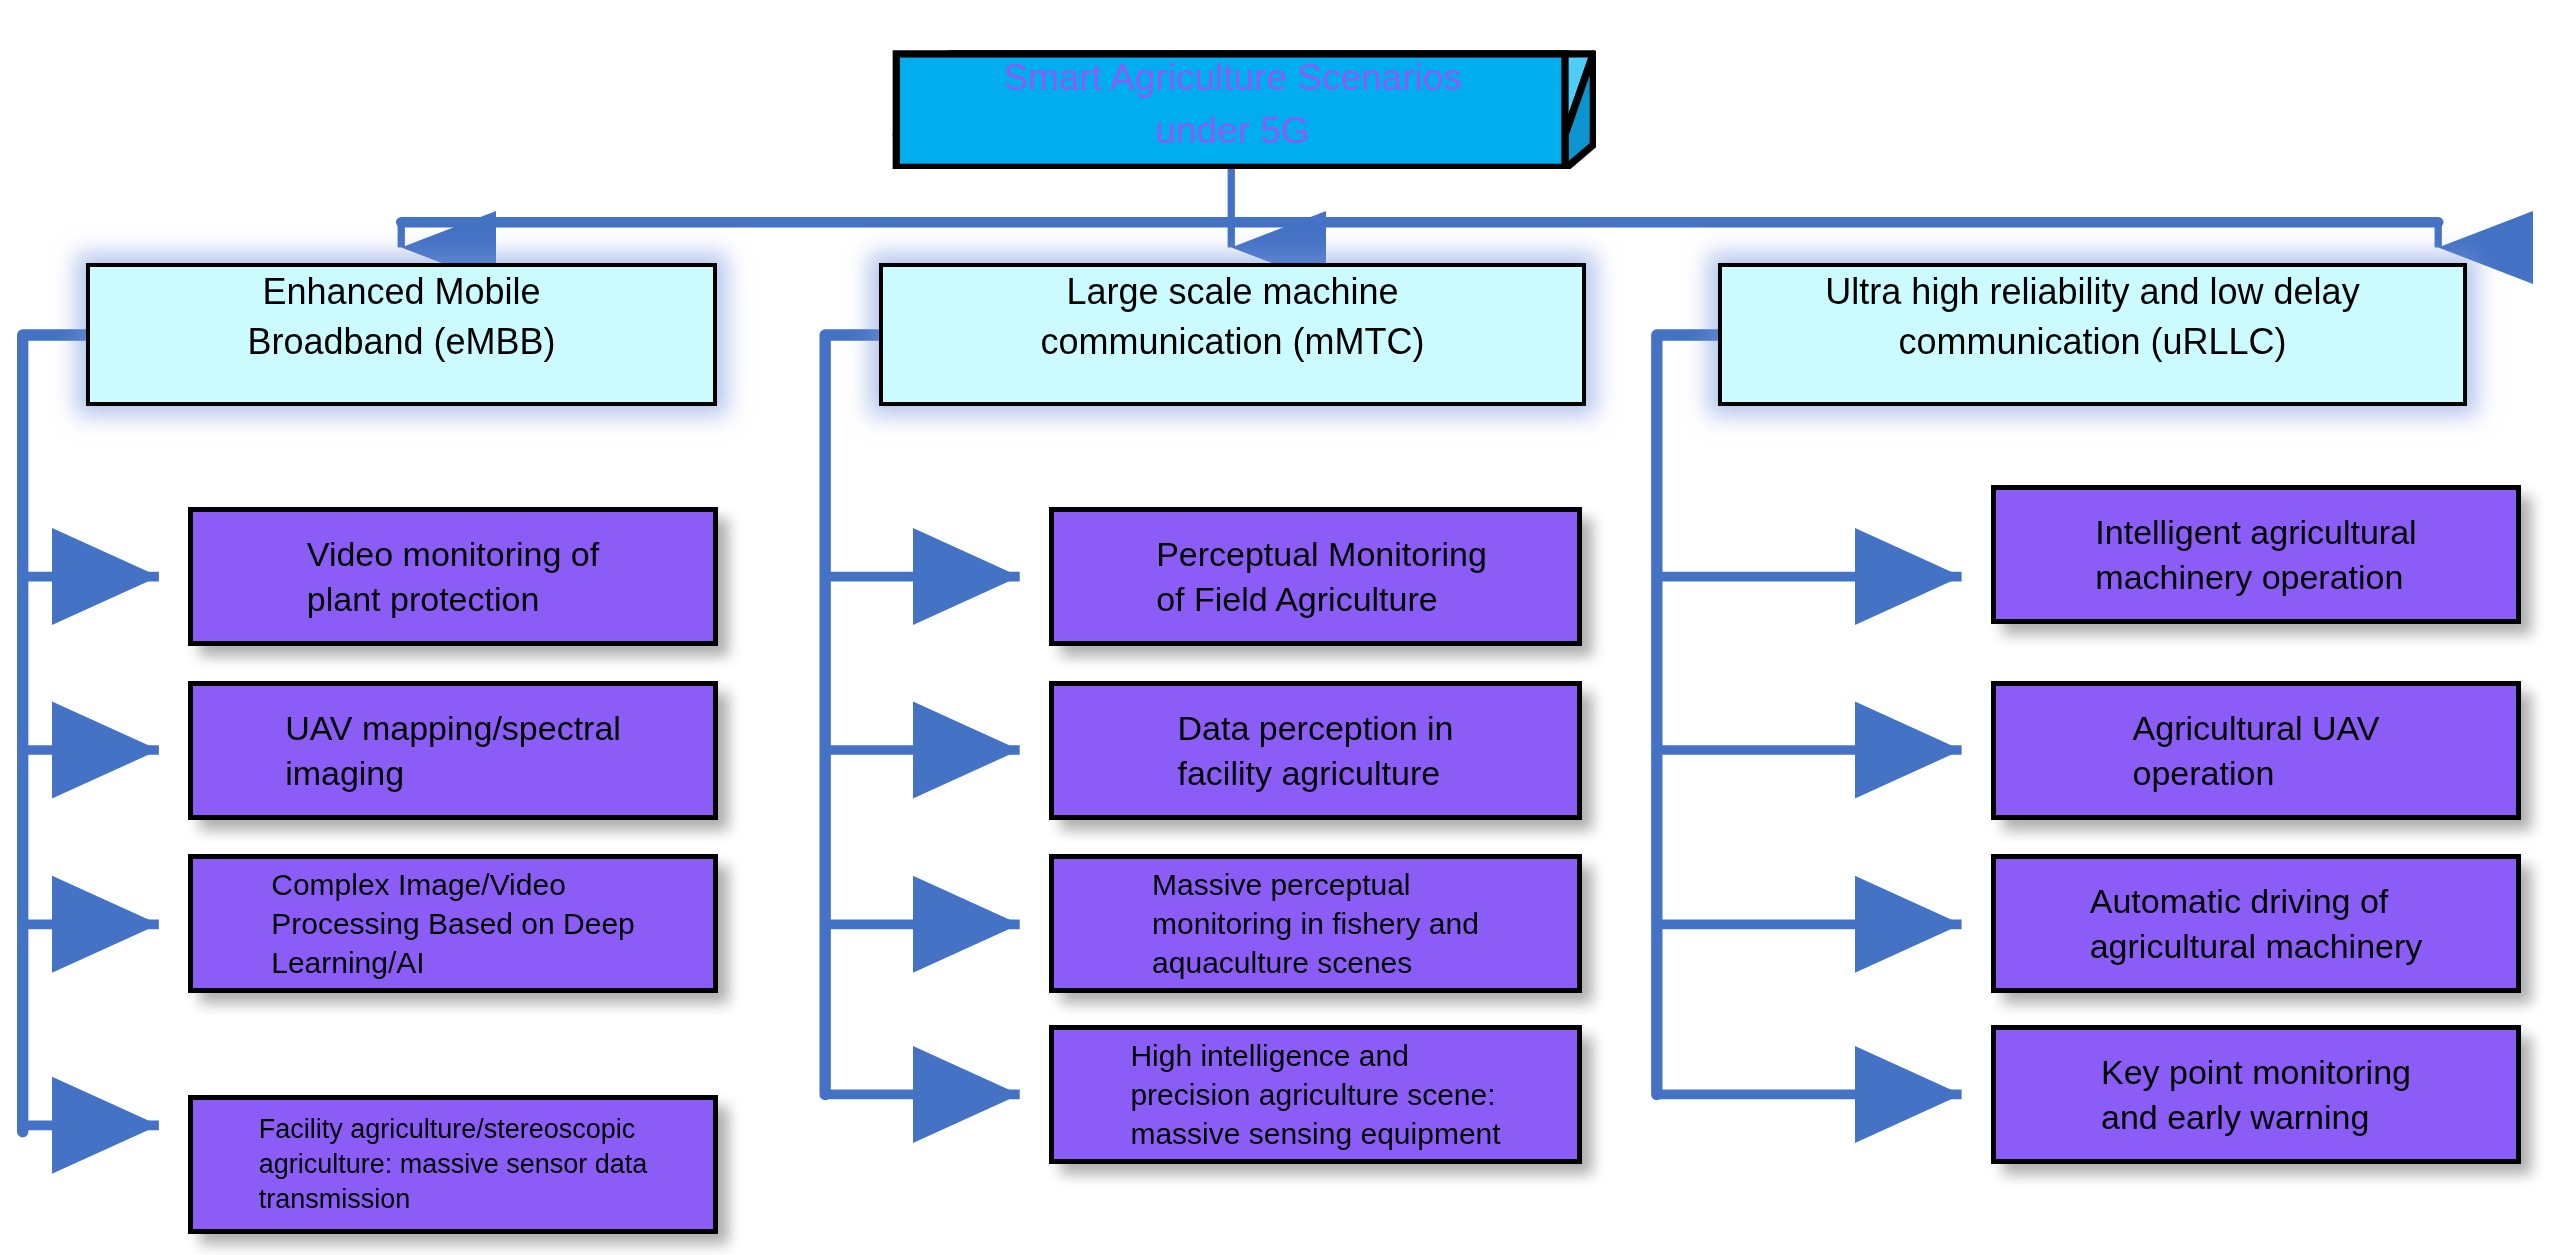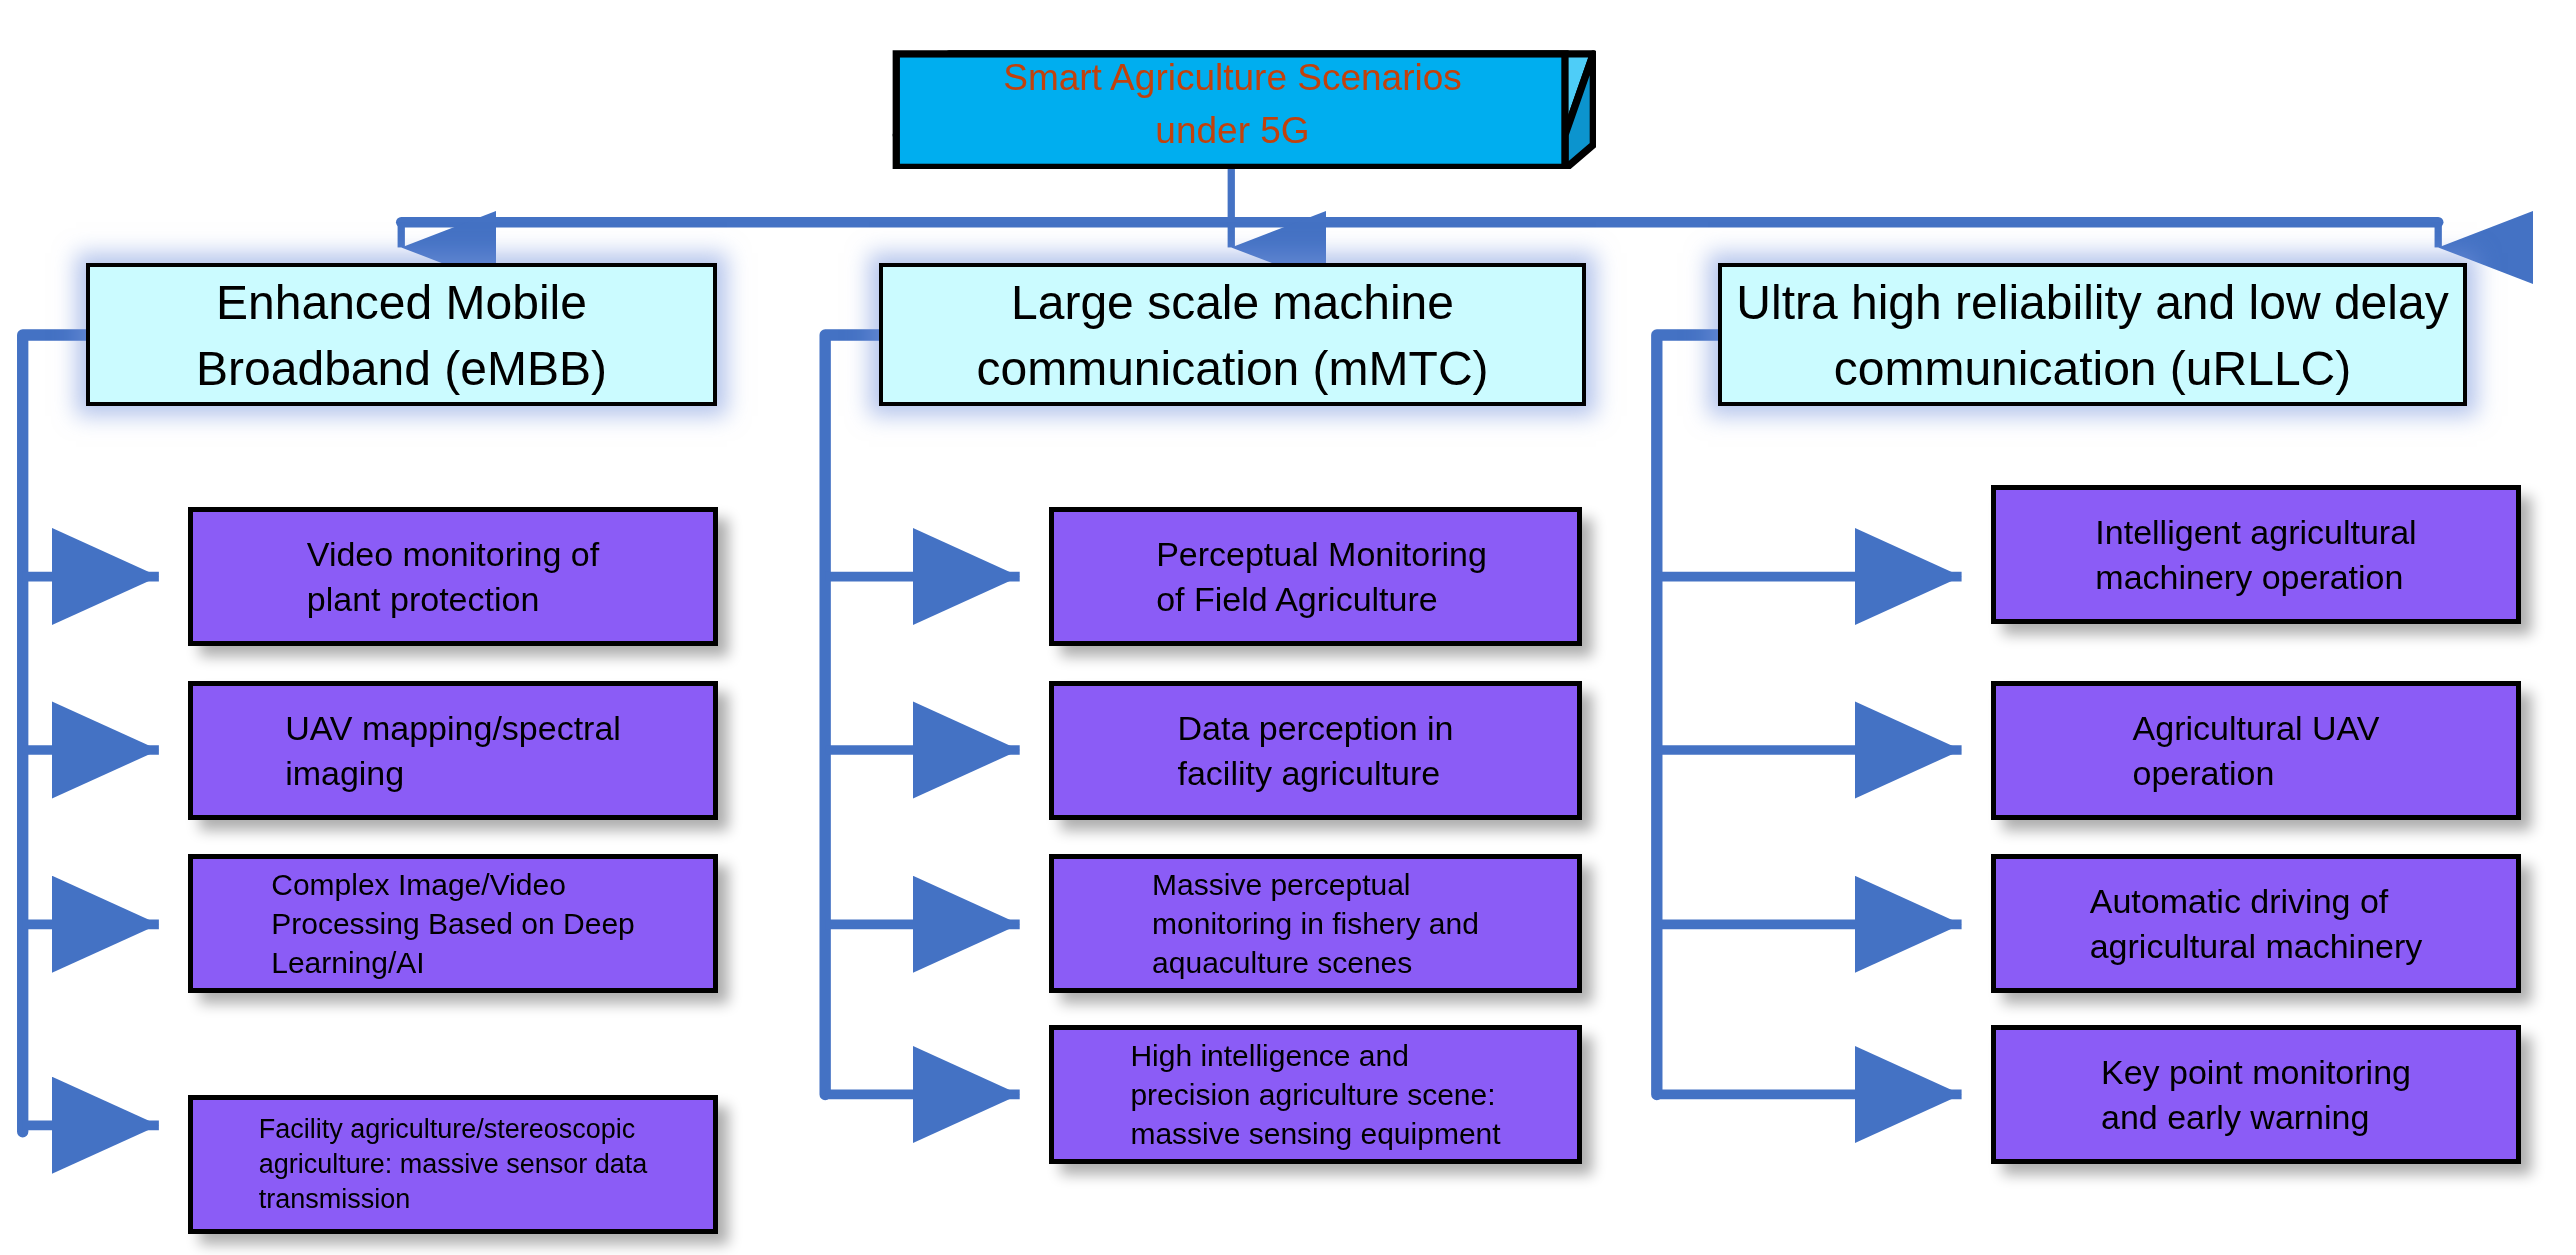--- a/index.html
+++ b/index.html
@@ -41,36 +41,36 @@
     top: 49px;
     width: 663px;
     height: 112px;
     display: flex;
     flex-direction: column;
     align-items: center;
     justify-content: center;
     text-align: center;
     font-size: 37px;
     line-height: 1.42;
-    color: #c2410c;
+    color: #8b5cf6;
     white-space: pre-line;
   }
 
   
   .cat-box {
     position: absolute;
     box-sizing: border-box;
     background: #CBFBFF;
     border: 4.9px solid #000000;
     display: flex;
-    align-items: flex-end;
+    align-items: flex-start;
     justify-content: center;
     text-align: center;
     color: #000000;
-    font-size: 48px;
+    font-size: 36px;
     line-height: 1.38;
     white-space: pre-line;
     box-shadow: 0 0 21px 9.7px rgba(120,150,220,0.55);
   }
 
   
   .leaf-box {
     position: absolute;
     box-sizing: border-box;
     background: #8b5cf6;

